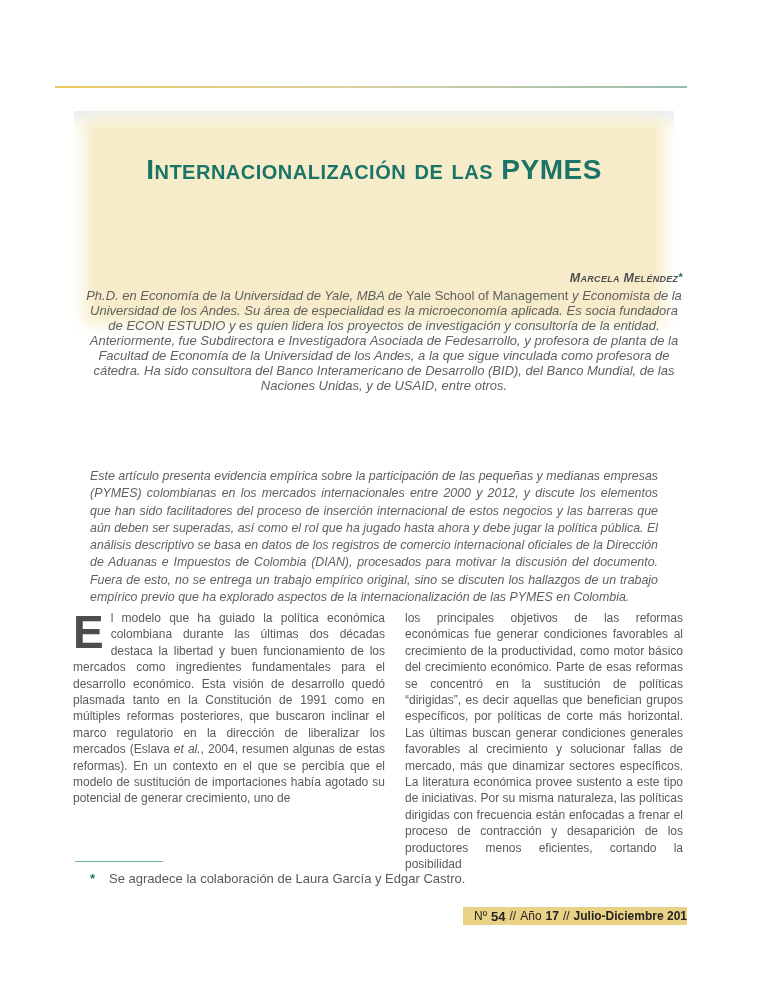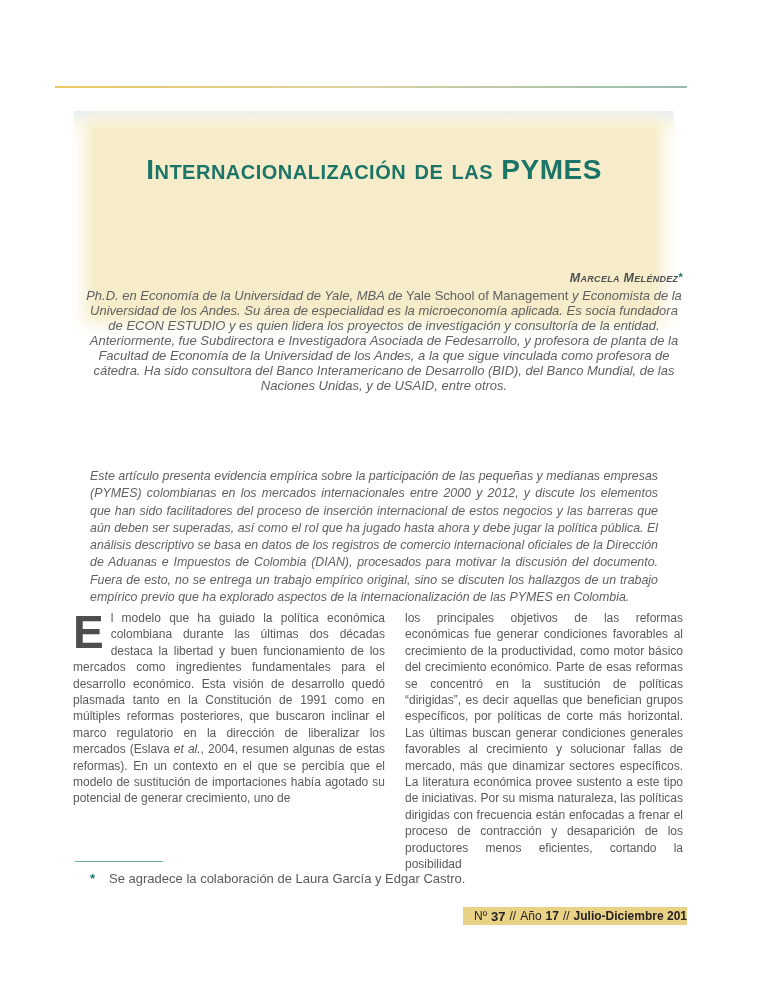--- a/index.html
+++ b/index.html
@@ -232,21 +232,21 @@
   </div>
 
   <div class="footnote-rule"></div>
   <div class="footnote">
     <span class="fn-marker">*</span><span class="fn-text">Se agradece la colaboración de Laura García y Edgar Castro.</span>
   </div>
 
   <div class="footer">
     <div class="issue-badge">
       <span class="sm">Nº</span>
-      <span class="big">37</span>
+      <span class="big">54</span>
       <span class="sm">//</span>
       <span class="sm">Año</span>
       <span class="med">17</span>
       <span class="sm">//</span>
       <span class="sm bold">Julio-Diciembre 2013</span>
     </div>
     <div class="brand-badge">@revista</div>
   </div>
 
   <div class="page-number">25</div>

